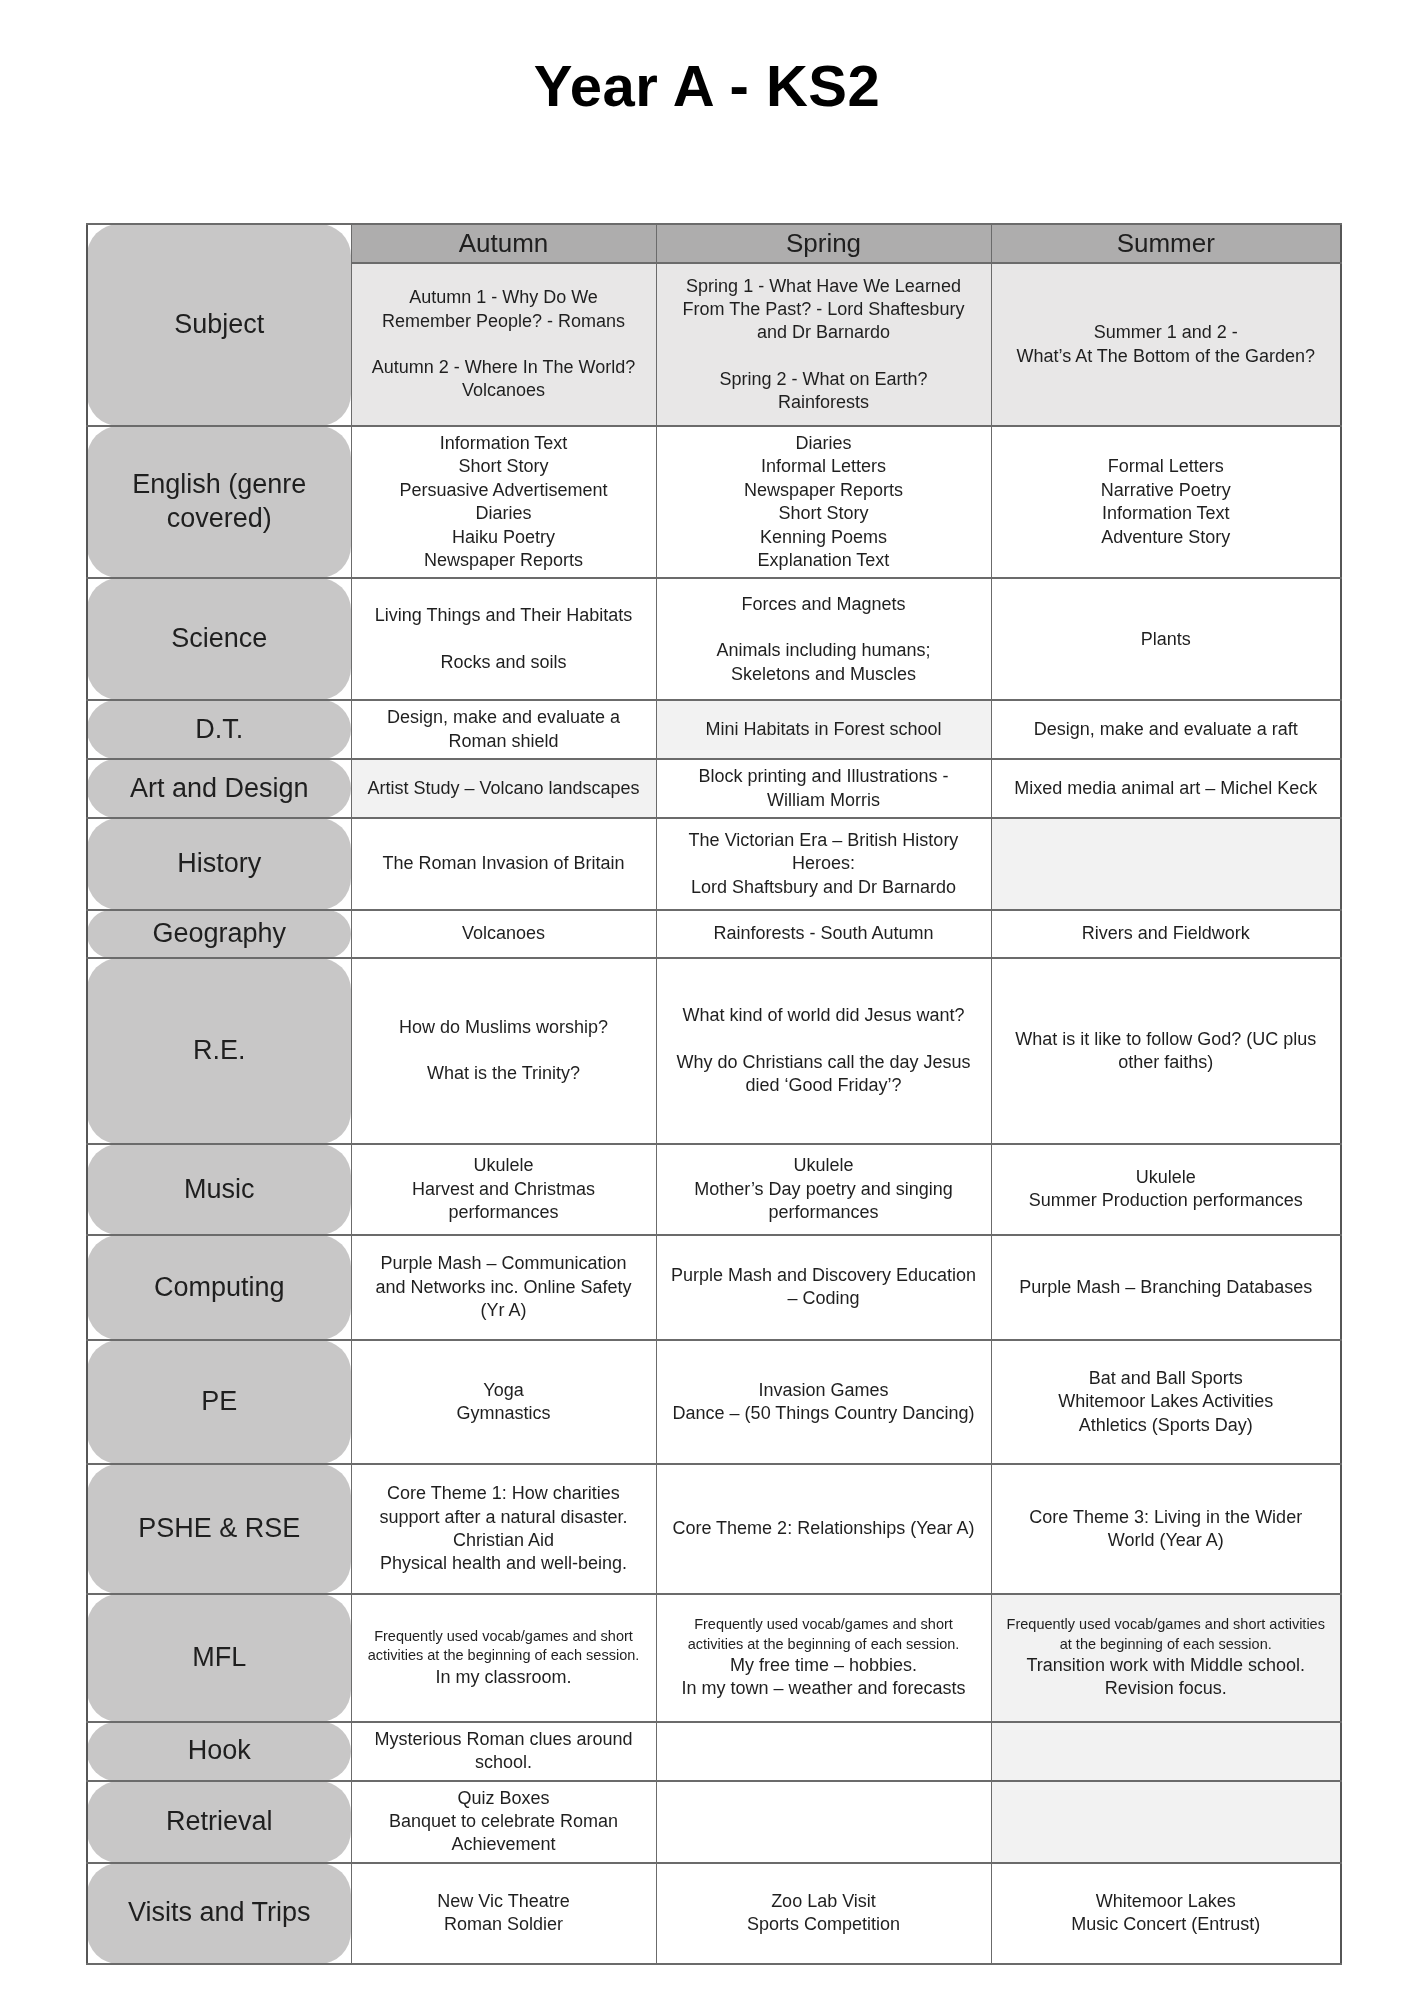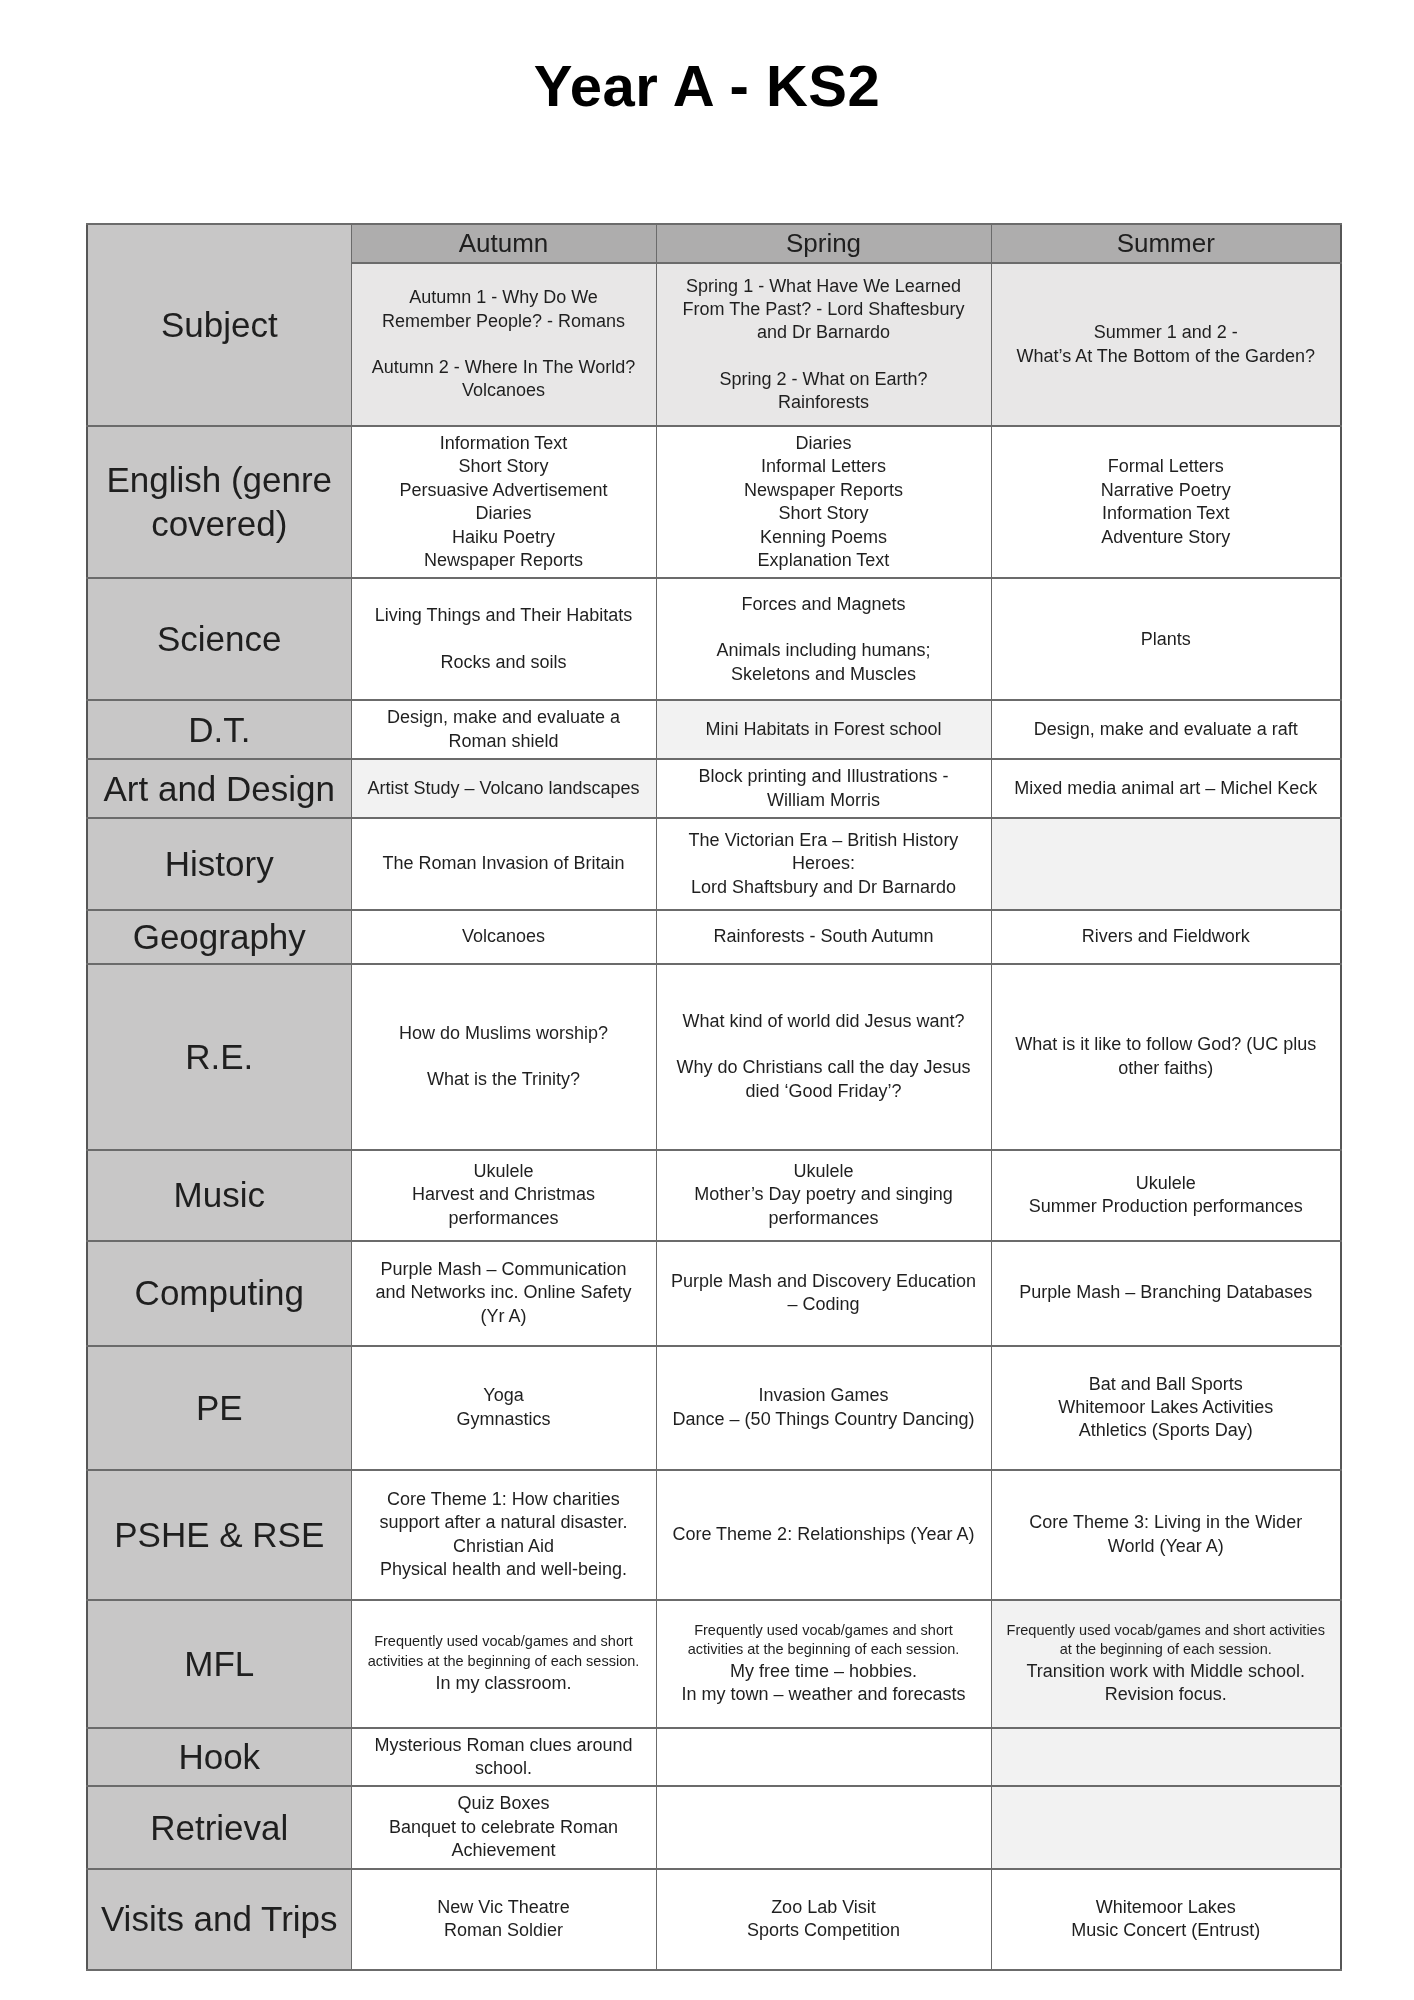--- a/index.html
+++ b/index.html
@@ -8,22 +8,22 @@
   .title{position:absolute;top:52px;left:0;width:100%;text-align:center;
          font-size:58px;font-weight:bold;letter-spacing:0.5px;margin:0;color:#000;}
   table.grid{position:absolute;left:86px;top:223px;width:1254px;
              border-collapse:collapse;table-layout:fixed;
              border:2px solid #565656;}
   table.grid td,table.grid th{
       border-left:1px solid #6b6b6b;border-right:1px solid #6b6b6b;
       border-top:2px solid #6b6b6b;border-bottom:2px solid #6b6b6b;
       vertical-align:middle;text-align:center;overflow:hidden;}
   .colhead{background:var(--header-bg);font-size:26px;font-weight:normal;padding:2px 6px;}
-  .rowlabel{background:var(--label-bg);font-size:35px;font-weight:normal;
-            padding:4px 10px;line-height:1.25;}
+  .rowlabel{background:var(--label-bg);font-size:27px;font-weight:normal;
+            padding:4px 10px;line-height:1.25;border-radius:32px;}
   .cell{background:var(--body-bg);font-size:18px;line-height:1.3;padding:5px 14px;}
   .cell.topic{background:var(--topic-bg);}
   .cell.shaded{background:var(--shaded-bg);}
   .cell .ln{min-height:0;}
   .cell .ln.small{font-size:14.5px;line-height:1.35;}
   .cell .sp{height:23px;}
 </style>
 </head>
 <body>
 

